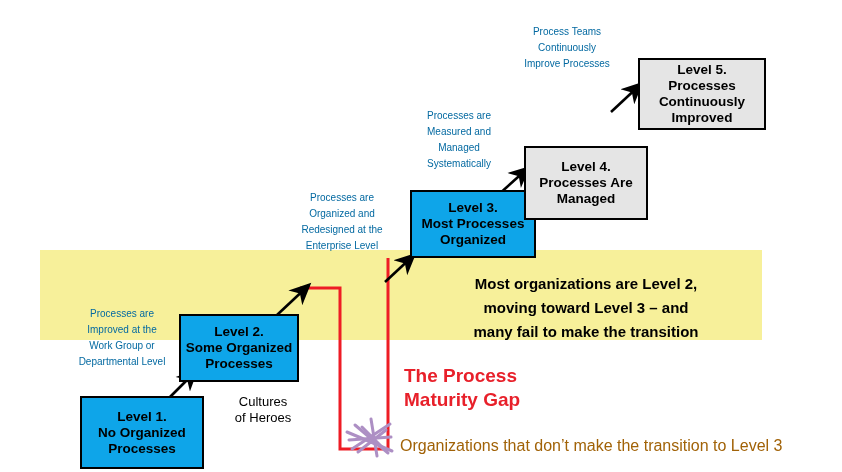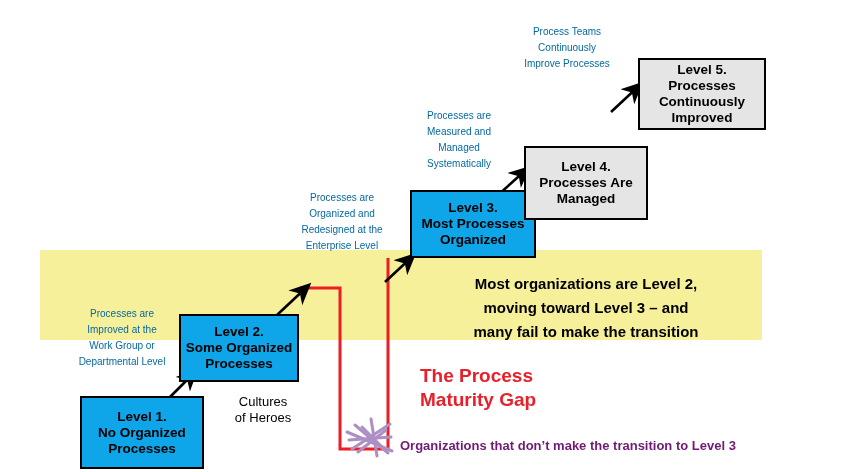--- a/index.html
+++ b/index.html
@@ -68,24 +68,24 @@
   .gap-title {
     position: absolute;
     font-weight: bold;
     font-size: 19px;
     line-height: 24px;
     color: #e8202a;
     white-space: pre-line;
   }
   .gap-note {
     position: absolute;
-    font-weight: bold;
-    font-size: 13px;
+    font-weight: normal;
+    font-size: 16px;
     line-height: 16px;
-    color: #701a75;
+    color: #a16207;
   }
   svg.overlay {
     position: absolute;
     left: 0;
     top: 0;
     width: 842px;
     height: 472px;
     pointer-events: none;
   }
 </style>
@@ -176,18 +176,18 @@
 Systematically</div>
 
   <div class="side-label" style="left:500px; top:24px; width:134px;">Process Teams
 Continuously
 Improve Processes</div>
 
   <div class="band-text" style="left:416px; top:272px; width:340px;">Most organizations are Level 2,
 moving toward Level 3 – and
 many fail to make the transition</div>
 
-  <div class="gap-title" style="left:420px; top:364px; width:230px;">The Process
+  <div class="gap-title" style="left:404px; top:364px; width:230px;">The Process
 Maturity Gap</div>
 
   <div class="gap-note" style="left:400px; top:438px; width:420px;">Organizations that don’t make the transition to Level 3</div>
 
 </div>
 
 </body></html>

